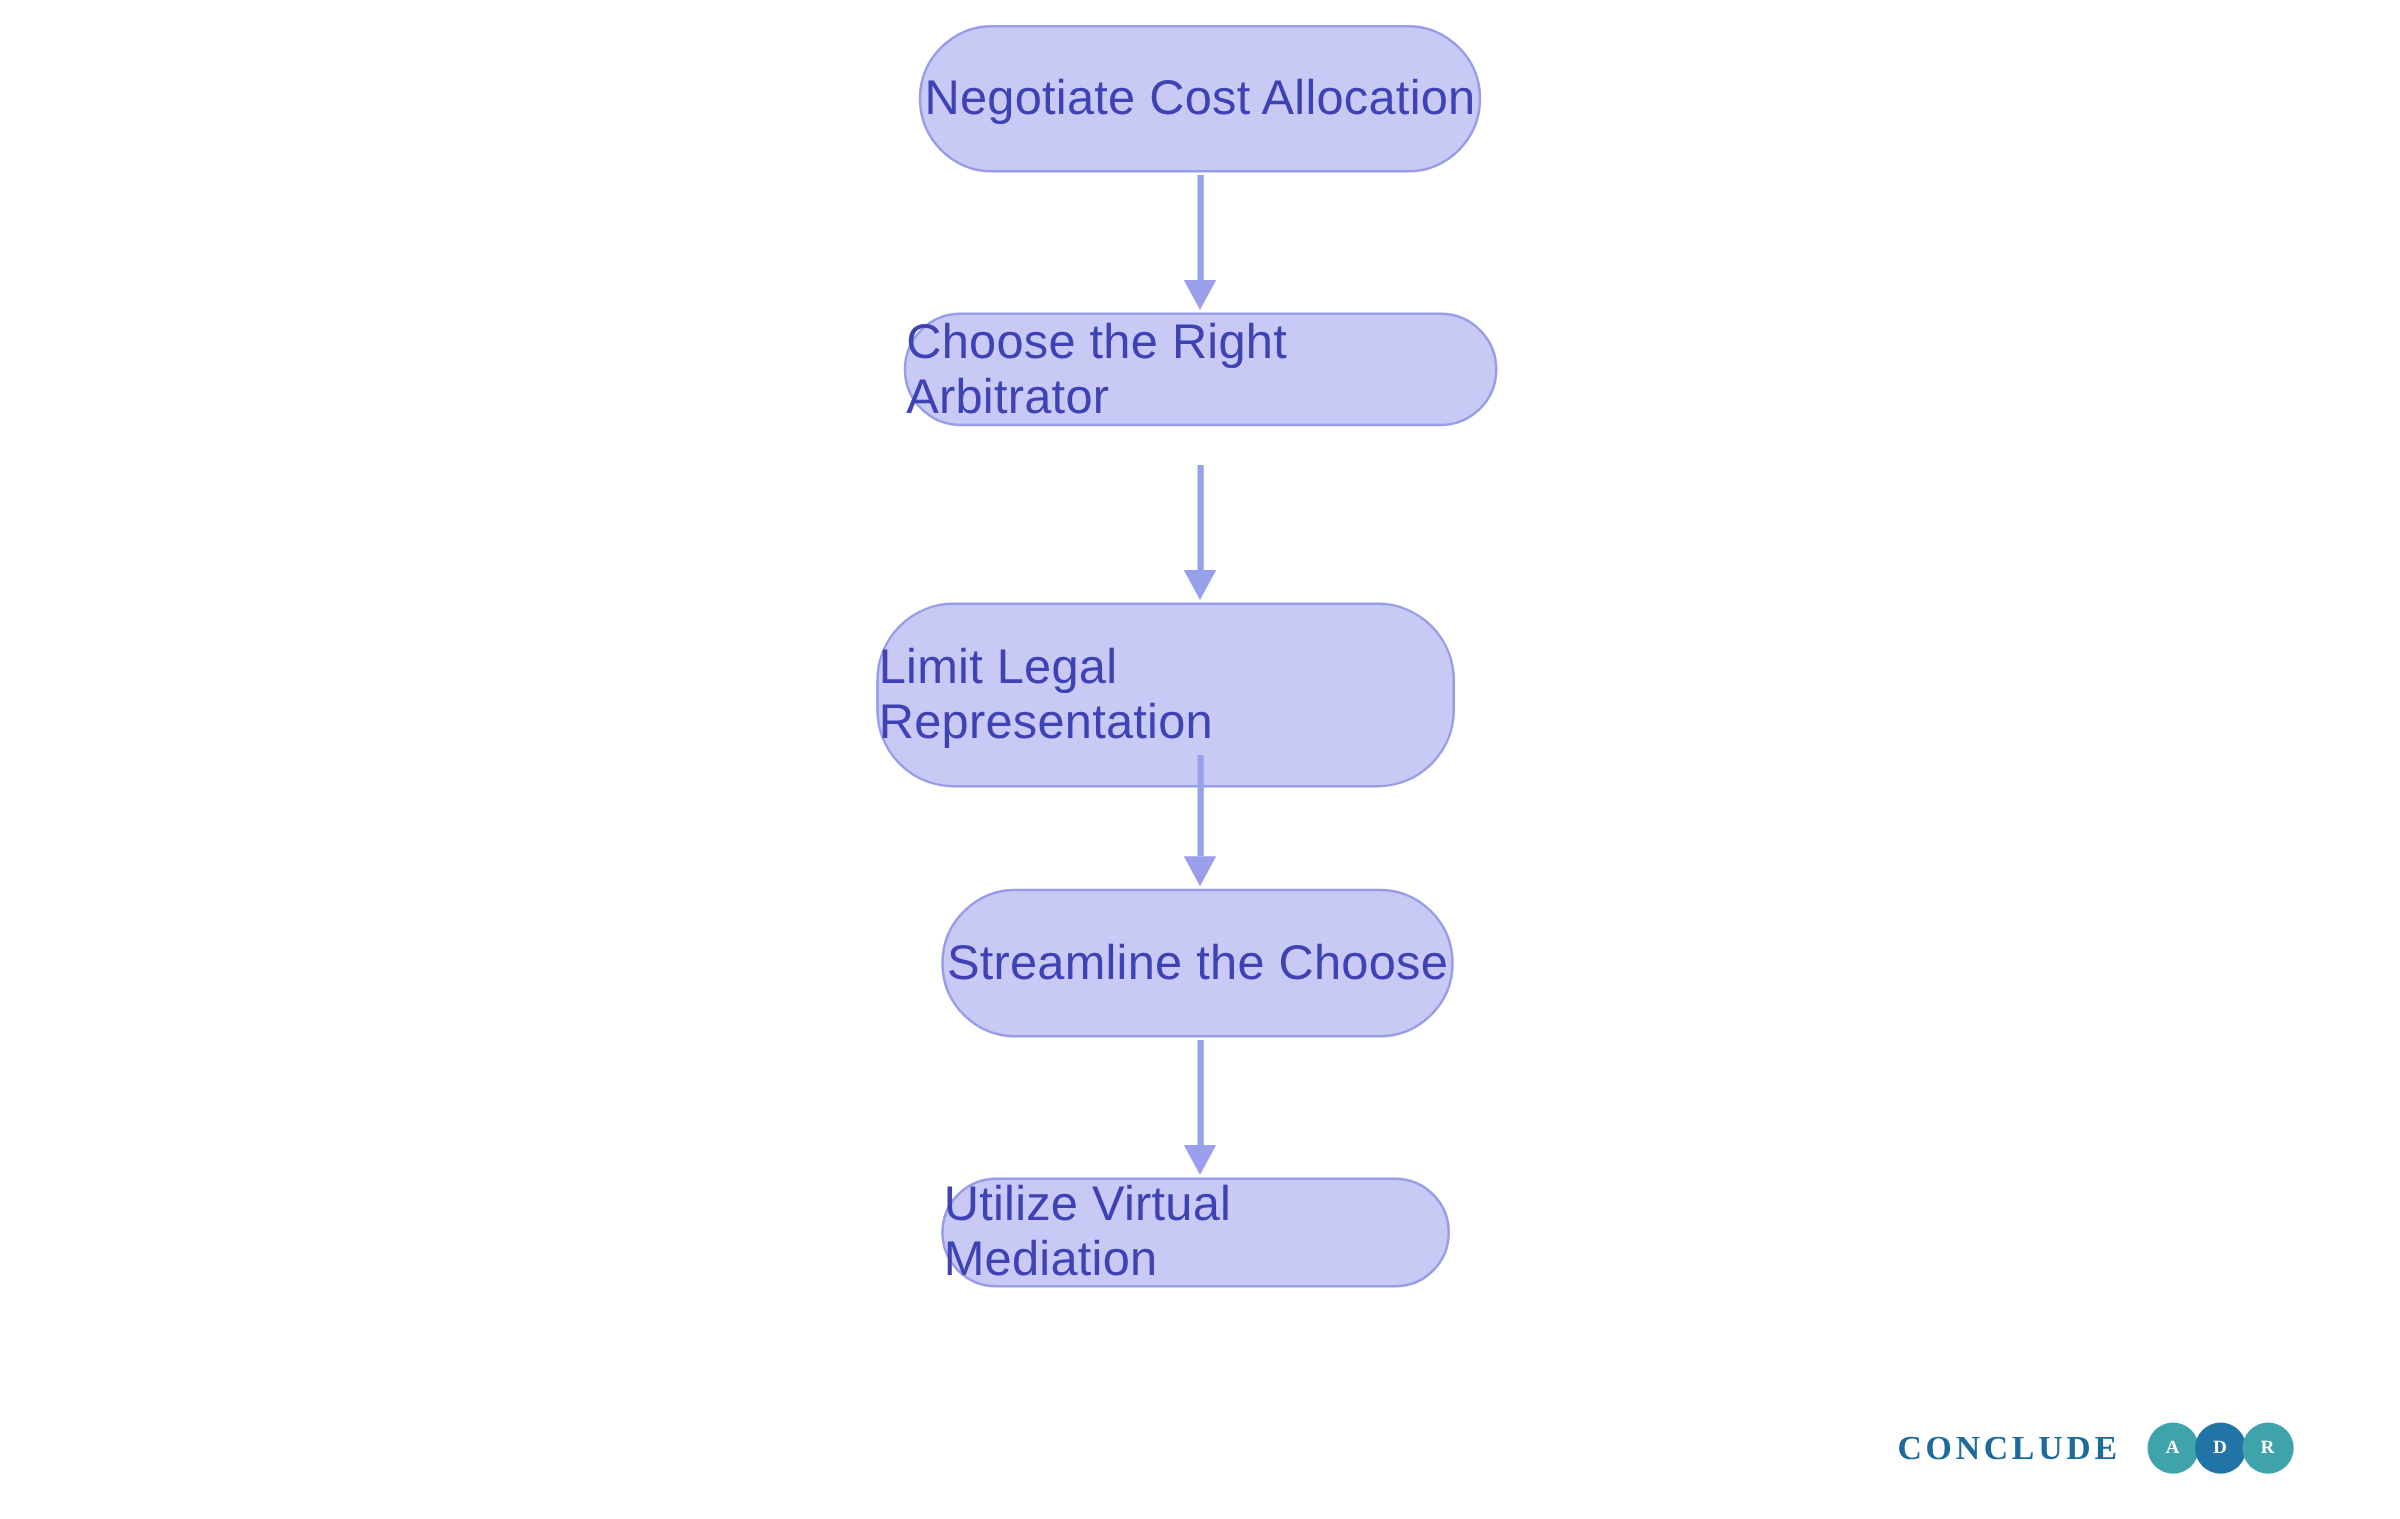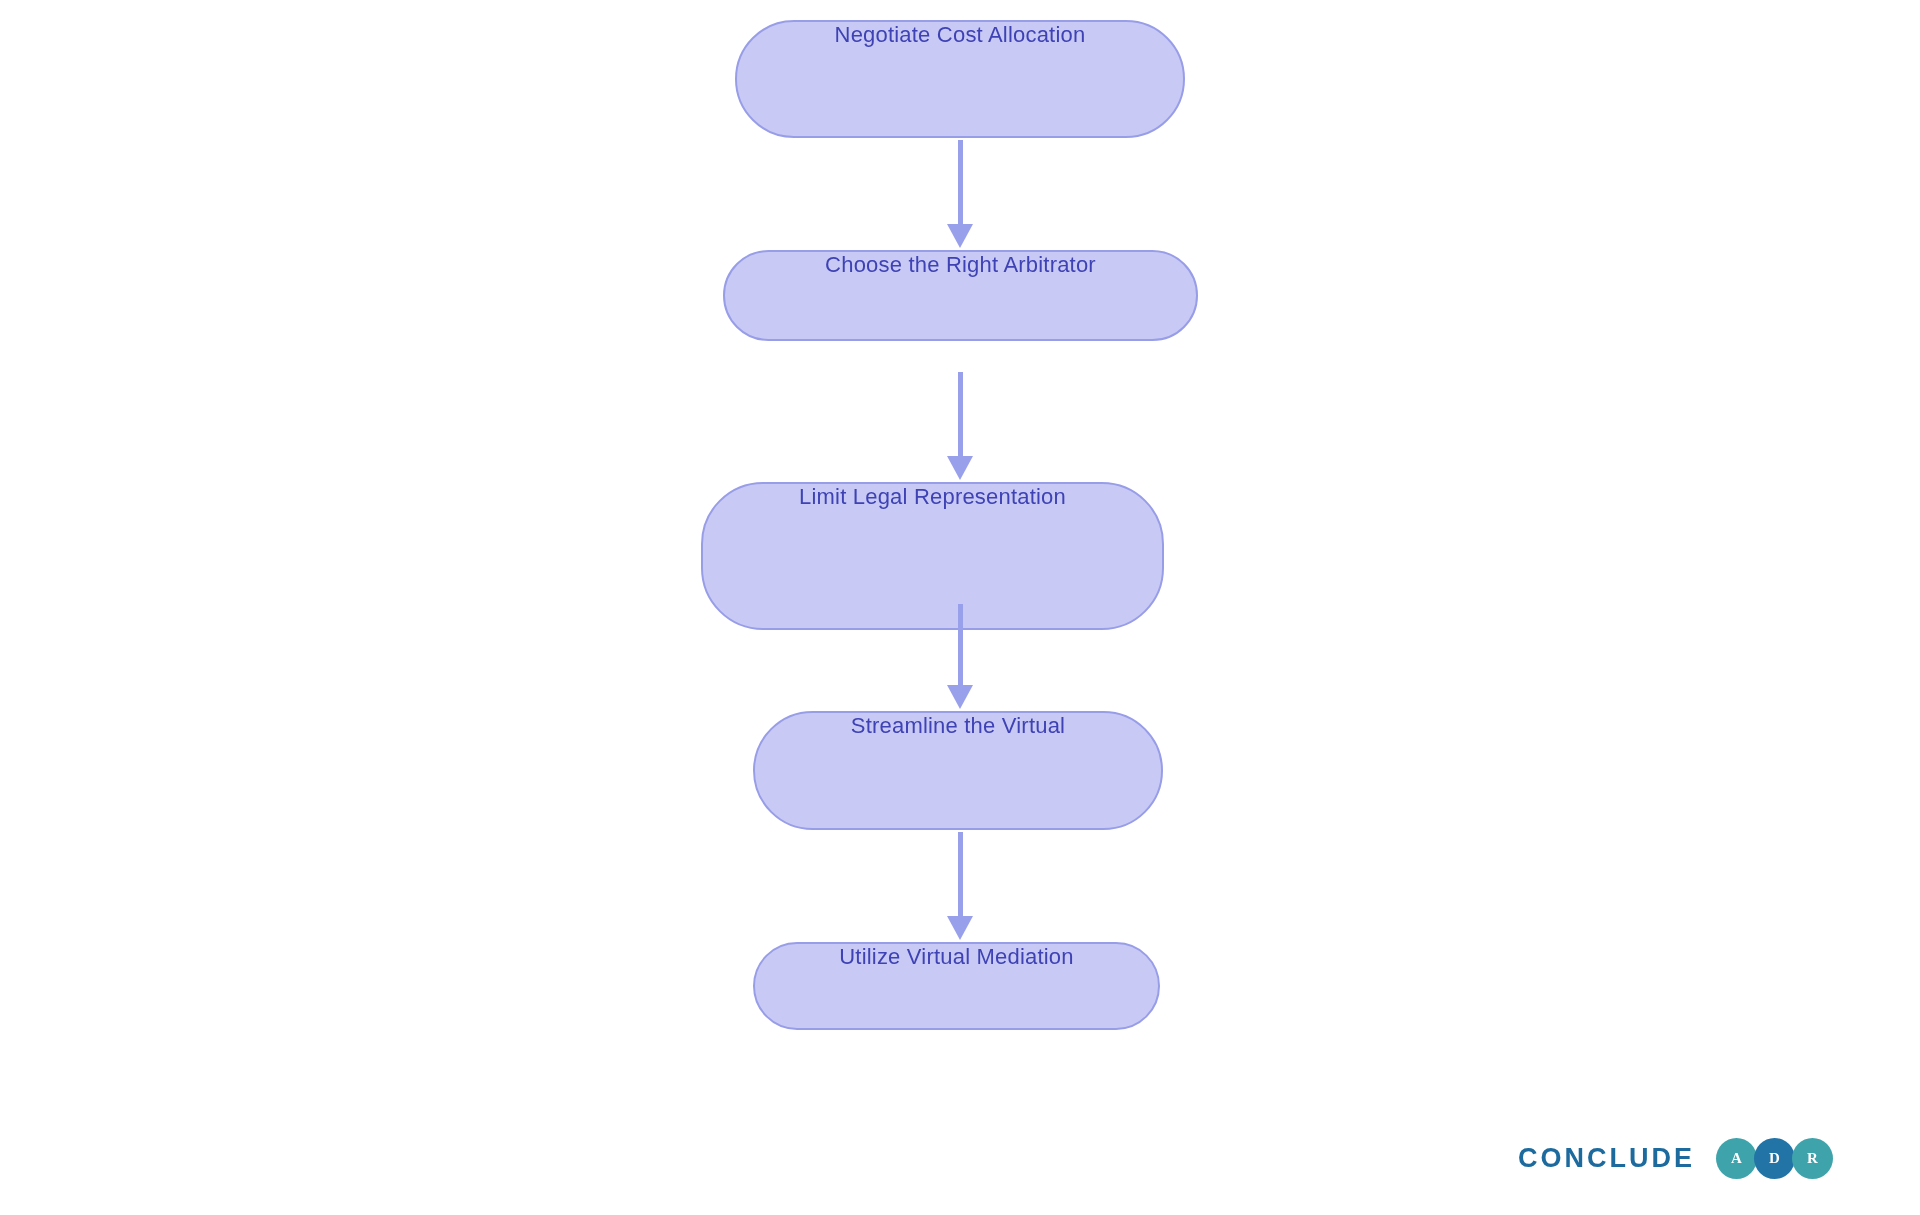--- a/index.html
+++ b/index.html
@@ -13,23 +13,24 @@
   }
 
   
   .flow-node {
     position: absolute;
     box-sizing: border-box;
     background: #c8caf5;
     border: 2px solid #989de8;
     border-radius: 62px;
     display: flex;
+    align-items: center;
     justify-content: center;
     color: #3e42b4;
-    font-size: 22px;
+    font-size: 39px;
     letter-spacing: 0.2px;
   }
   .node-1 { left: 735px; top: 20px;  width: 450px; height: 118px; }
   .node-2 { left: 723px; top: 250px; width: 475px; height: 91px; }
   .node-3 { left: 701px; top: 482px; width: 463px; height: 148px; }
   .node-4 { left: 753px; top: 711px; width: 410px; height: 119px; }
   .node-5 { left: 753px; top: 942px; width: 407px; height: 88px; }
 
   
   .flow-arrow {
@@ -60,21 +61,21 @@
   
   .brand {
     position: absolute;
     left: 1518px;
     top: 1136px;
     height: 44px;
     display: flex;
     align-items: center;
   }
   .brand .wordmark {
-    font-family: Liberation Sans, sans-serif;
+    font-family: Liberation Serif, serif;
     font-weight: bold;
     font-size: 27px;
     letter-spacing: 3px;
     color: #1d6b9e;
   }
   .brand .badges {
     display: flex;
     align-items: center;
     margin-left: 21px;
   }
@@ -121,21 +122,21 @@
   <div class="flow-node node-3">
     <span>Limit Legal Representation</span>
   </div>
 
   <div class="flow-arrow arrow-3">
     <div class="stem"></div>
     <div class="head"></div>
   </div>
 
   <div class="flow-node node-4">
-    <span>Streamline the Virtual</span>
+    <span>Streamline the Choose</span>
   </div>
 
   <div class="flow-arrow arrow-4">
     <div class="stem"></div>
     <div class="head"></div>
   </div>
 
   <div class="flow-node node-5">
     <span>Utilize Virtual Mediation</span>
   </div>

